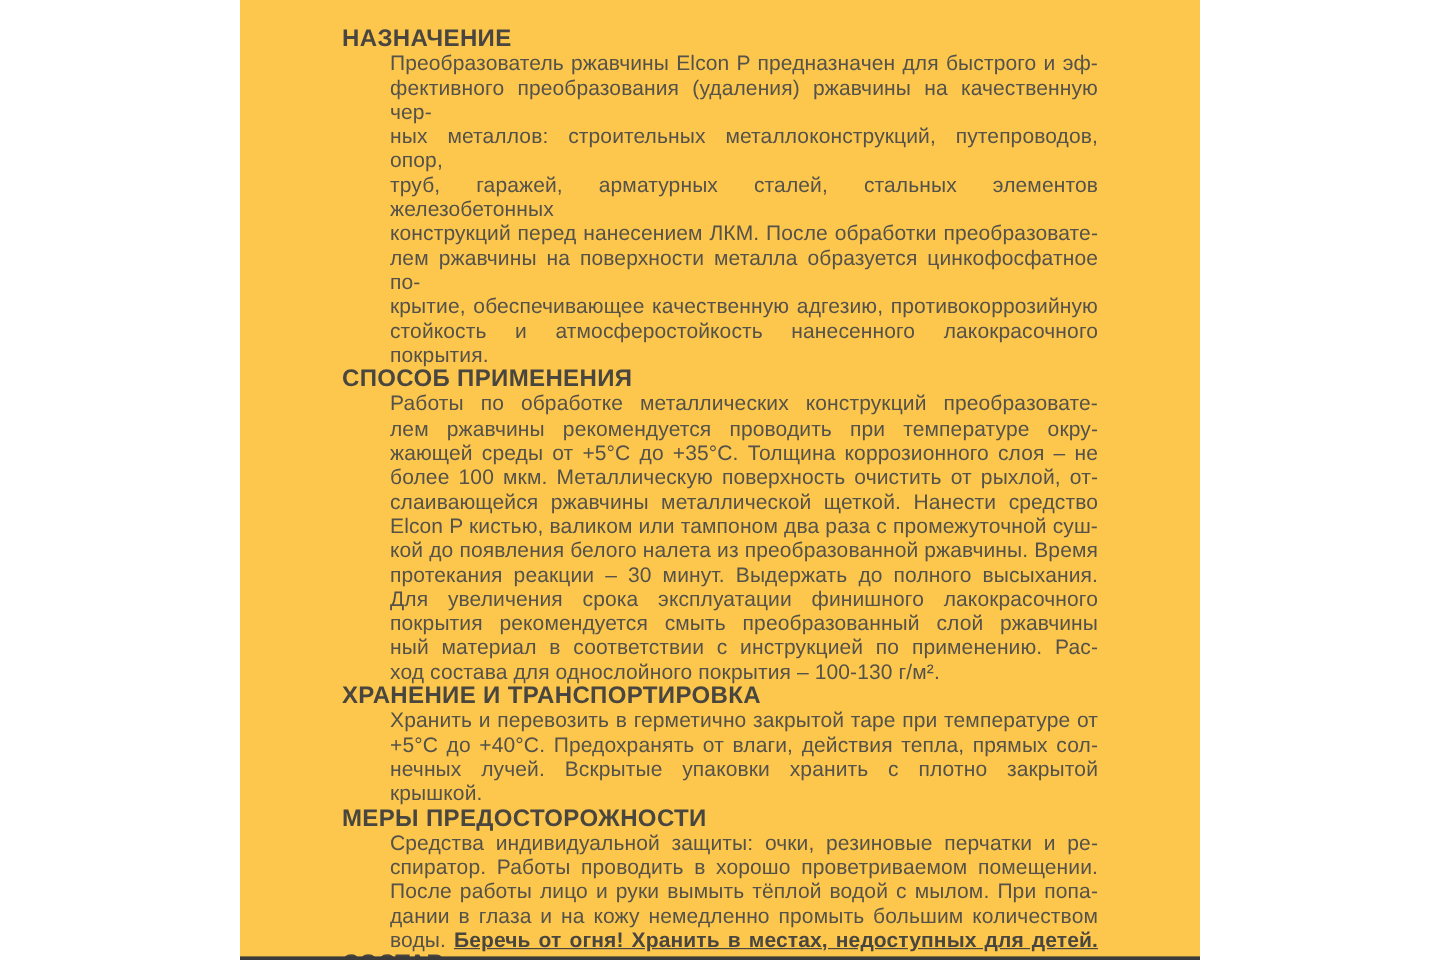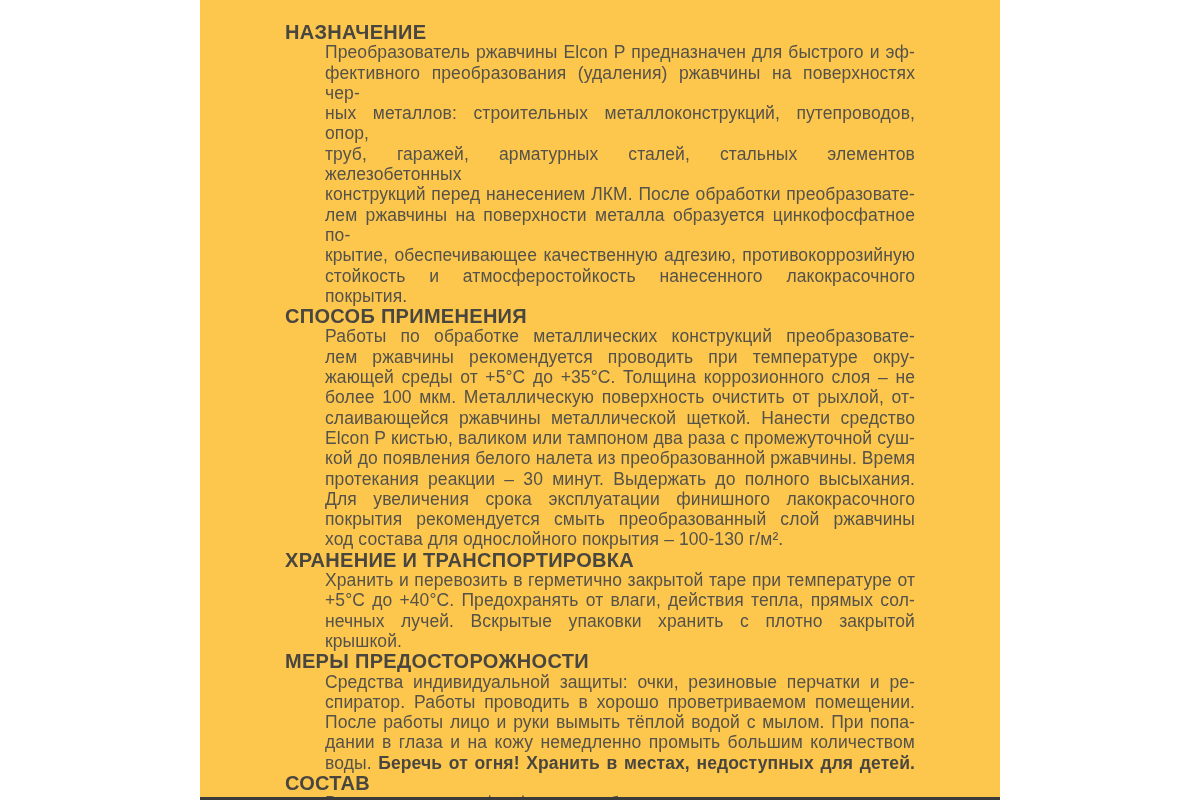--- a/index.html
+++ b/index.html
@@ -60,47 +60,49 @@
     white-space: normal;
     margin-left: 40px;
   }
   .line.no-just {
     text-align: right;
     text-align-last: left;
   }
   .b {
     font-weight: bold;
     color: var(--heading);
+    text-decoration: underline;
   }
 </style>
 </head>
 <body>
 
 <div class="label-panel">
   <div class="label-text">
       <div class="heading">НАЗНАЧЕНИЕ</div>
       <div class="line"><span>Преобразователь ржавчины Elcon P предназначен для быстрого и эф-</span></div>
-      <div class="line"><span>фективного преобразования (удаления) ржавчины на поверхностях чер-</span></div>
+      <div class="line"><span>фективного преобразования (удаления) ржавчины на качественную чер-</span></div>
       <div class="line"><span>ных металлов: строительных металлоконструкций, путепроводов, опор,</span></div>
       <div class="line"><span>труб, гаражей, арматурных сталей, стальных элементов железобетонных</span></div>
       <div class="line"><span>конструкций перед нанесением ЛКМ. После обработки преобразовате-</span></div>
       <div class="line"><span>лем ржавчины на поверхности металла образуется цинкофосфатное по-</span></div>
       <div class="line"><span>крытие, обеспечивающее качественную адгезию, противокоррозийную</span></div>
       <div class="line"><span>стойкость и атмосферостойкость нанесенного лакокрасочного покрытия.</span></div>
       <div class="heading">СПОСОБ ПРИМЕНЕНИЯ</div>
       <div class="line"><span>Работы по обработке металлических конструкций преобразовате-</span></div>
       <div class="line"><span>лем ржавчины рекомендуется проводить при температуре окру-</span></div>
       <div class="line"><span>жающей среды от +5°С до +35°С. Толщина коррозионного слоя – не</span></div>
       <div class="line"><span>более 100 мкм. Металлическую поверхность очистить от рыхлой, от-</span></div>
       <div class="line"><span>слаивающейся ржавчины металлической щеткой. Нанести средство</span></div>
       <div class="line"><span>Elcon P кистью, валиком или тампоном два раза с промежуточной суш-</span></div>
       <div class="line"><span>кой до появления белого налета из преобразованной ржавчины. Время</span></div>
       <div class="line"><span>протекания реакции – 30 минут. Выдержать до полного высыхания.</span></div>
       <div class="line"><span>Для увеличения срока эксплуатации финишного лакокрасочного</span></div>
       <div class="line"><span>покрытия рекомендуется смыть преобразованный слой ржавчины</span></div>
+      <div class="line"><span>ный материал в соответствии с инструкцией по применению. Рас-</span></div>
       <div class="line no-just"><span>ход состава для однослойного покрытия – 100-130 г/м².</span></div>
       <div class="heading">ХРАНЕНИЕ И ТРАНСПОРТИРОВКА</div>
       <div class="line"><span>Хранить и перевозить в герметично закрытой таре при температуре от</span></div>
       <div class="line"><span>+5°С до +40°С. Предохранять от влаги, действия тепла, прямых сол-</span></div>
       <div class="line"><span>нечных лучей. Вскрытые упаковки хранить с плотно закрытой крышкой.</span></div>
       <div class="heading">МЕРЫ ПРЕДОСТОРОЖНОСТИ</div>
       <div class="line"><span>Средства индивидуальной защиты: очки, резиновые перчатки и ре-</span></div>
       <div class="line"><span>спиратор. Работы проводить в хорошо проветриваемом помещении.</span></div>
       <div class="line"><span>После работы лицо и руки вымыть тёплой водой с мылом. При попа-</span></div>
       <div class="line"><span>дании в глаза и на кожу немедленно промыть большим количеством</span></div>

